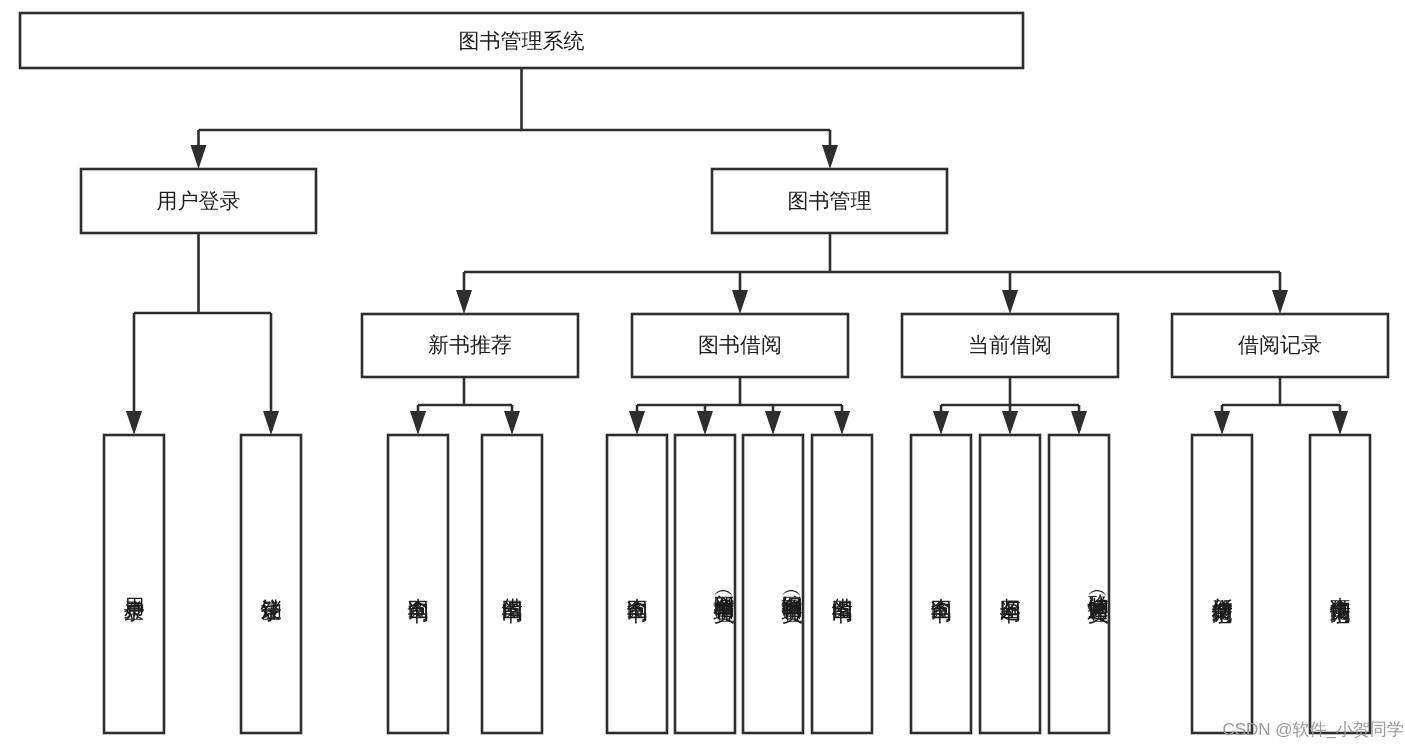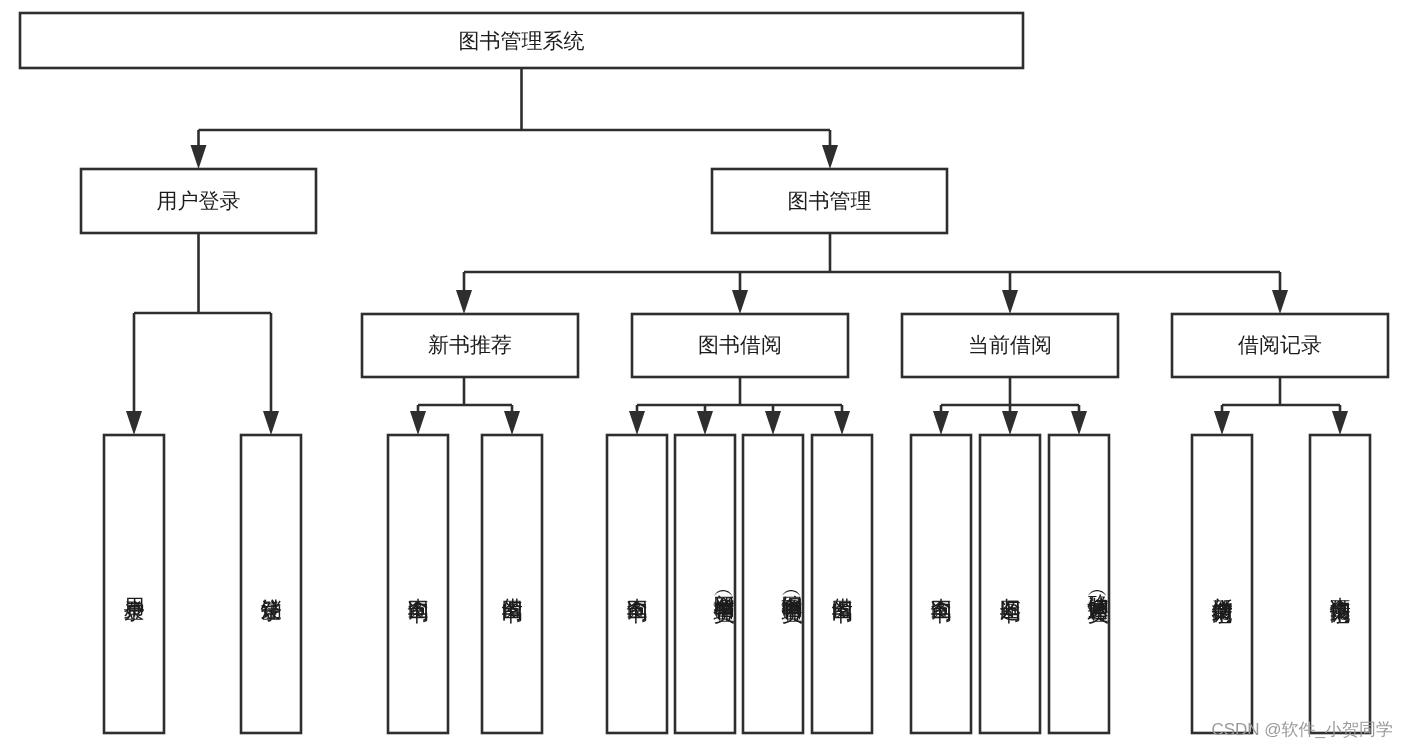--- a/index.html
+++ b/index.html
@@ -58,21 +58,21 @@
     font-family: "Liberation Sans", "DejaVu Sans", sans-serif;
     font-size: 21px;
     line-height: 1.06;
     color: #1c1c1c;
     letter-spacing: 1.5px;
     white-space: nowrap;
     pointer-events: none;
   }
   #watermark {
     position: absolute;
-    right: 12px;
+    right: 1px;
     bottom: 6px;
     font-family: "Liberation Sans", "DejaVu Sans", sans-serif;
     font-size: 17px;
     color: #9a9a9a;
     white-space: nowrap;
     pointer-events: none;
   }
 </style>
 </head>
 <body>

